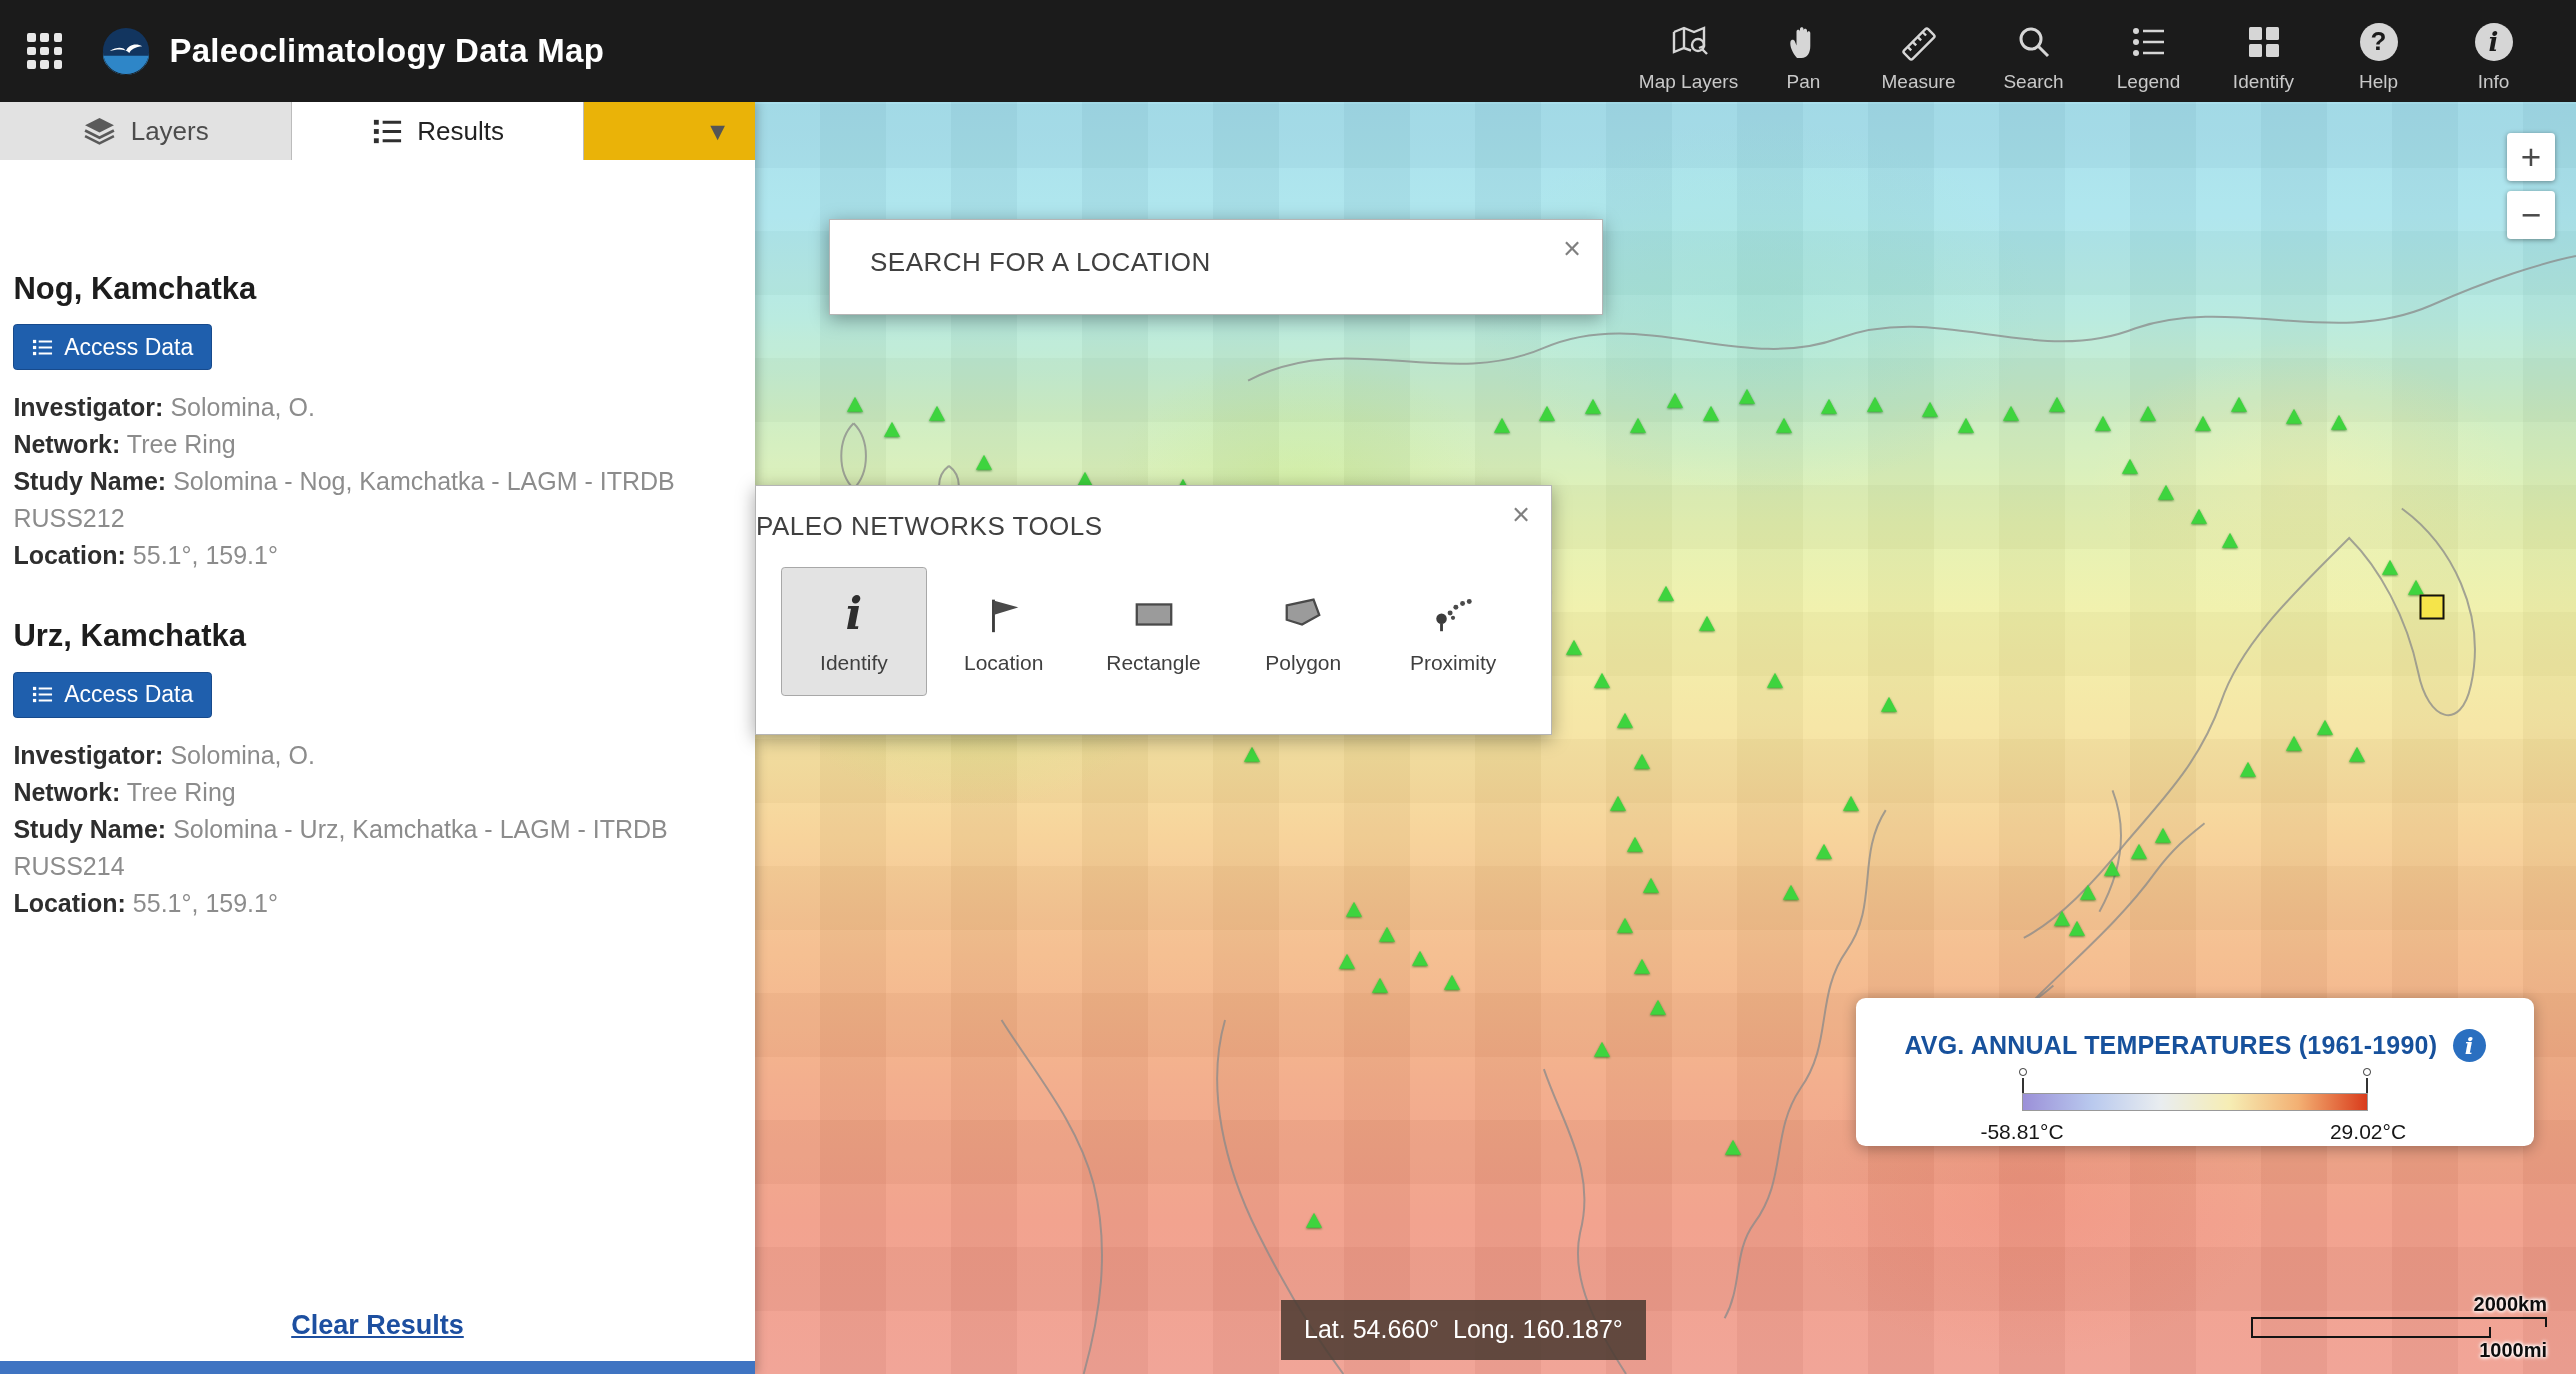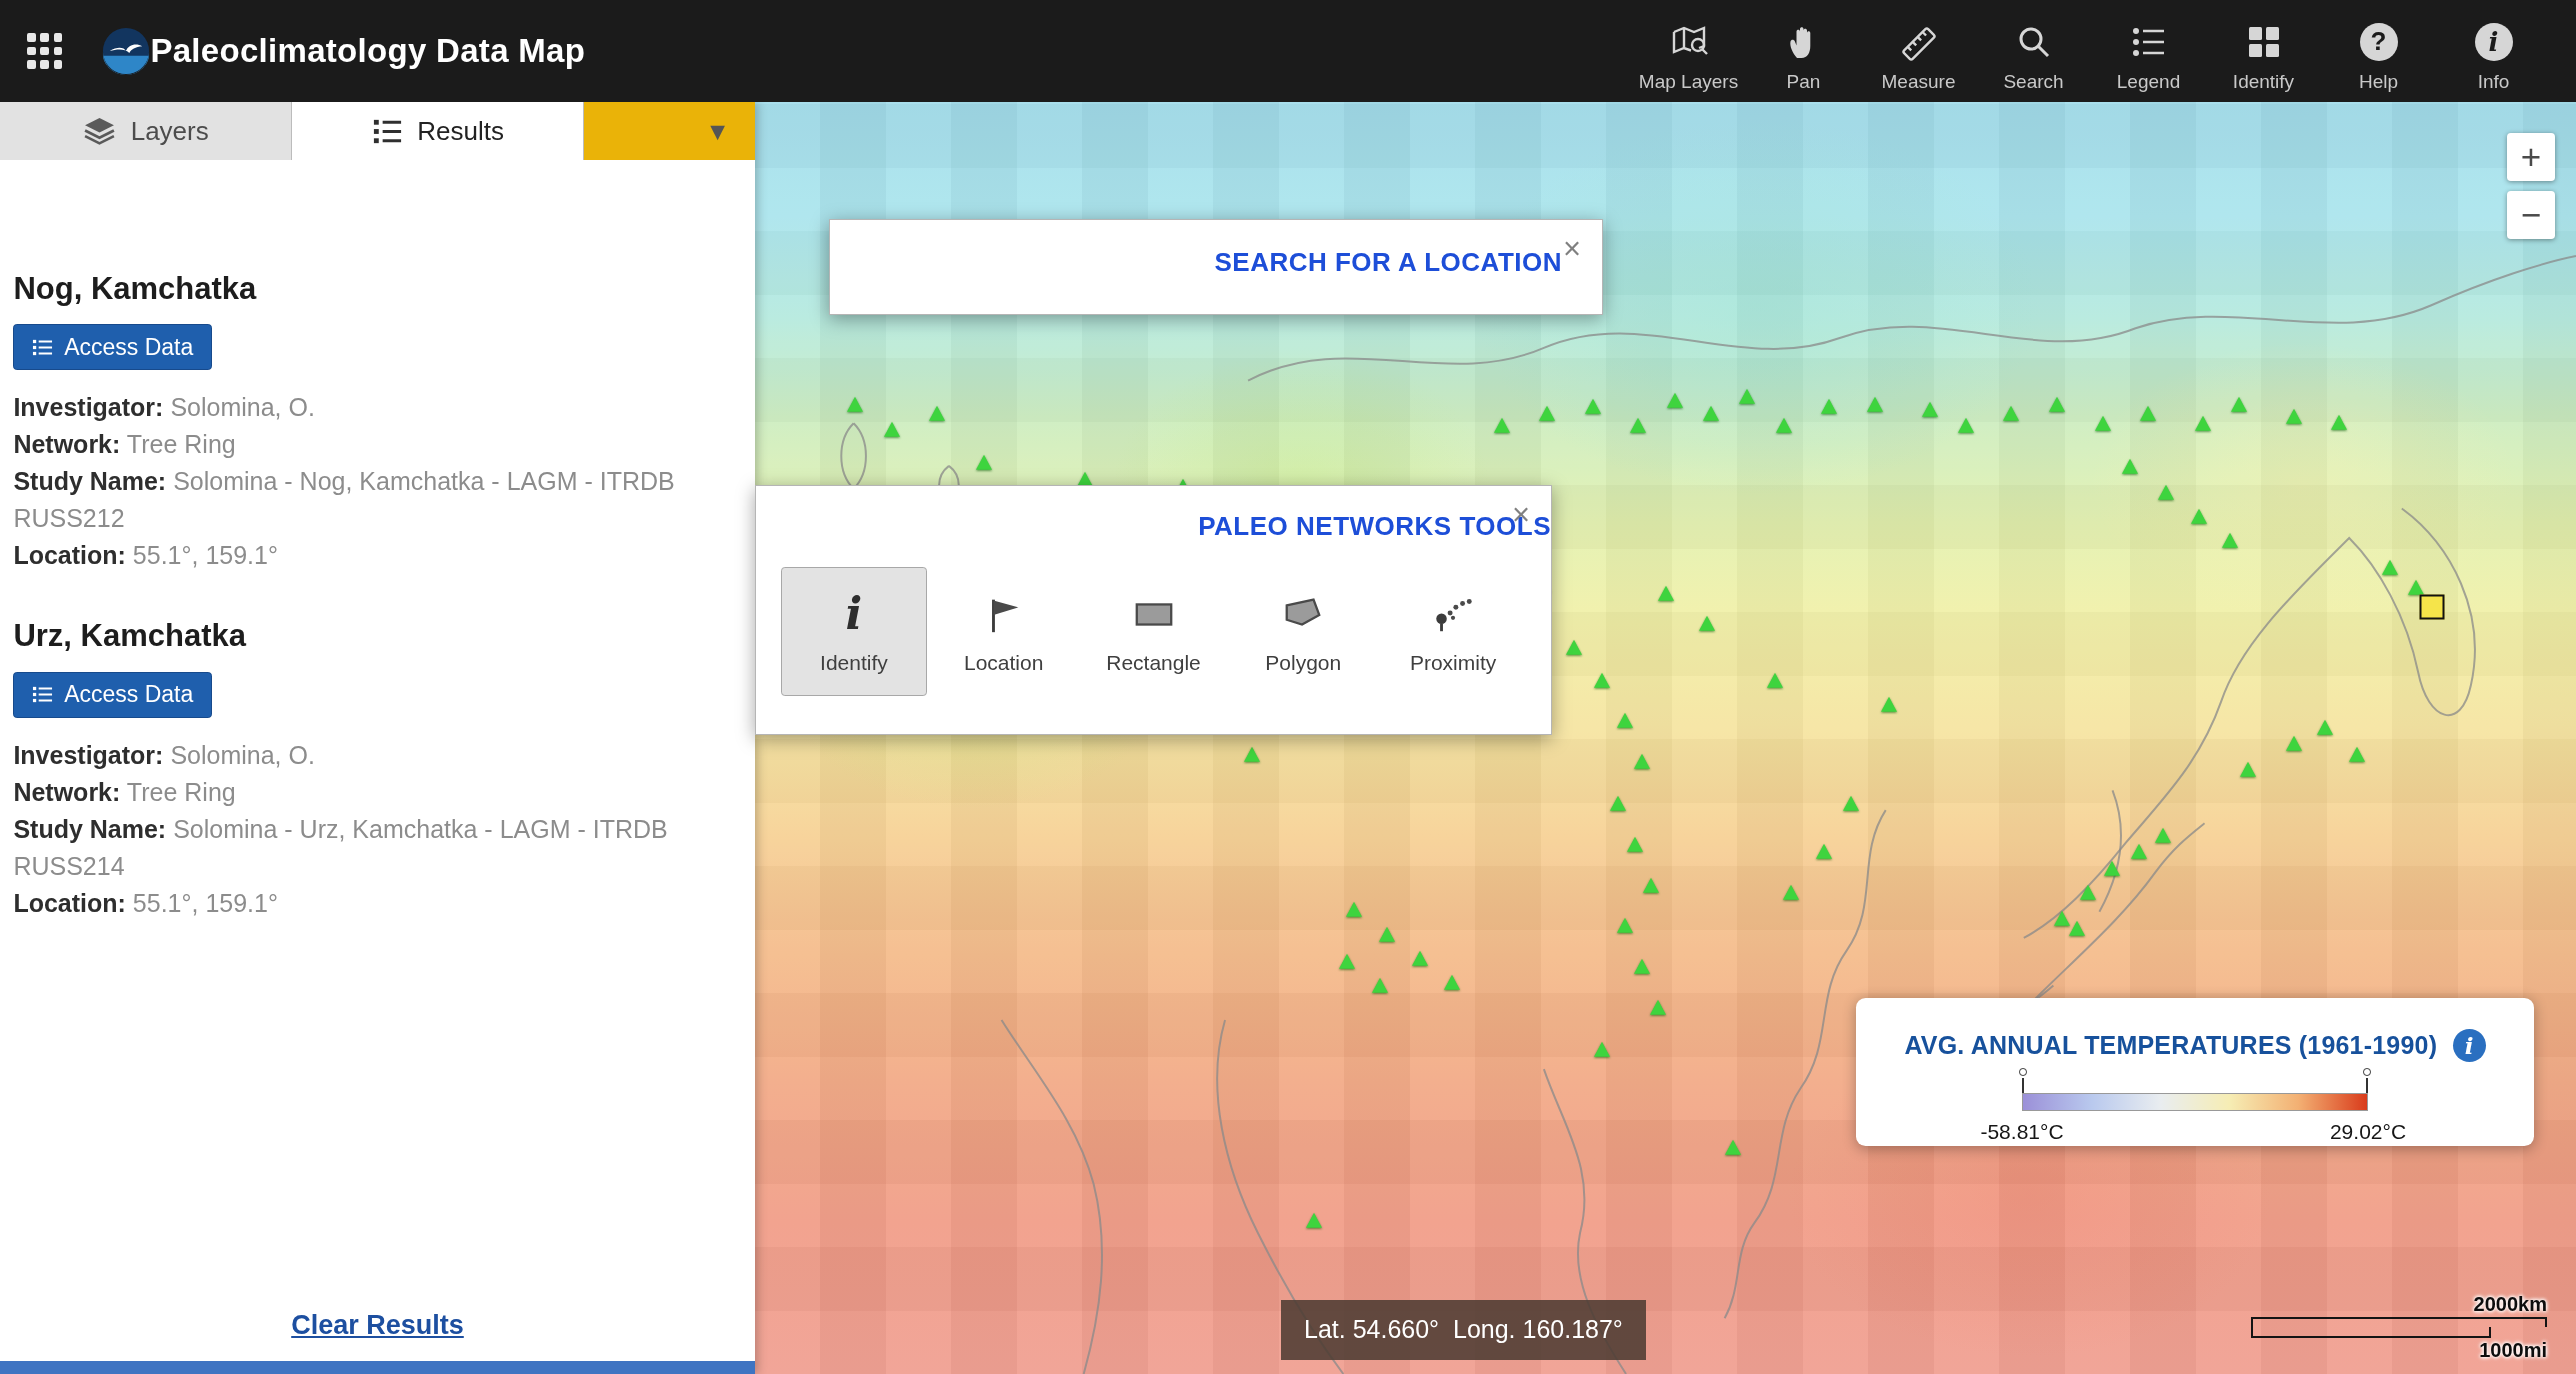--- a/index.html
+++ b/index.html
@@ -6,21 +6,21 @@
   #app{position:relative;width:2576px;height:1374px;overflow:hidden;
        font-family:"Liberation Sans",sans-serif;}
 
   
   .app-header{position:absolute;top:0;left:0;right:0;height:102px;background:#1b1b1b;
               display:flex;align-items:center;z-index:60;}
   .apps-btn{margin-left:27px;display:grid;grid-template-columns:repeat(3,8.6px);
             grid-template-rows:repeat(3,8.6px);gap:4.8px;cursor:pointer;}
   .apps-btn span{background:#e8e8e8;border-radius:1.9px;}
   .noaa-logo{width:48px;height:48px;margin-left:40px;border-radius:50%;}
-  .app-title{color:#fff;font-size:33px;font-weight:bold;letter-spacing:0.3px;}
+  .app-title{margin-left:19px;color:#fff;font-size:33px;font-weight:bold;letter-spacing:0.3px;}
   .hdr-spacer{flex:1;}
   .hdr-tools{display:flex;align-items:flex-start;padding-right:25px;}
   .hdr-tool{width:115px;display:flex;flex-direction:column;align-items:center;gap:7.7px;
             padding-top:11.5px;cursor:pointer;}
   .hdr-tool .ticon{height:42px;display:flex;align-items:center;justify-content:center;}
   .hdr-tool .tlabel{font-size:19px;color:#c9c9c9;white-space:nowrap;}
   .circle-glyph{width:38px;height:38px;border-radius:50%;background:#d6d6d6;color:#1b1b1b;
                 font-weight:bold;font-size:26px;display:flex;align-items:center;justify-content:center;}
 
   
@@ -83,21 +83,21 @@
     font-size:20px;font-weight:bold;text-shadow:0 0 3.8px #fff,0 0 3.8px #fff,0 0 5.8px #fff;}
   .scalebar .slabel{text-align:right;line-height:21px;}
   .km-line{height:8.6px;border-top:2.9px solid #141414;border-left:2.9px solid #141414;
            border-right:2.9px solid #141414;margin:1.9px 0 0;}
   .mi-line{width:236px;height:8.6px;border-bottom:2.9px solid #141414;border-left:2.9px solid #141414;
            border-right:2.9px solid #141414;margin:0 0 1.9px;}
 
   
   .dialog{position:absolute;background:#fff;border:1px solid #b5b5b5;
           box-shadow:0 3.8px 17.3px rgba(0,0,0,.35);z-index:50;}
-  .dlg-title{text-align:right;font-size:26px;font-weight:bold;color:#1d4ed8;letter-spacing:0.5px;}
+  .dlg-title{text-align:left;font-size:26px;font-weight:normal;color:#404040;letter-spacing:0.5px;}
   .dlg-close{position:absolute;right:21px;top:13.4px;color:#808080;font-size:31px;
              line-height:31px;cursor:pointer;}
 
   .search-dialog{left:829px;top:219px;width:774px;padding:27px 40px 36px;box-sizing:border-box;}
   .search-row{margin-top:27px;display:flex;}
   .search-input{flex:1;height:60px;border:1.9px solid #7a7a7a;border-right:none;padding:0 17.3px;
     font-size:26px;color:#333;font-family:"Liberation Sans",sans-serif;outline:none;box-sizing:border-box;}
   .search-input::placeholder{color:#9a9a9a;}
   .search-go{width:63px;height:60px;background:#2160ae;border:1.9px solid #1c518f;display:flex;
     align-items:center;justify-content:center;cursor:pointer;box-sizing:border-box;}

